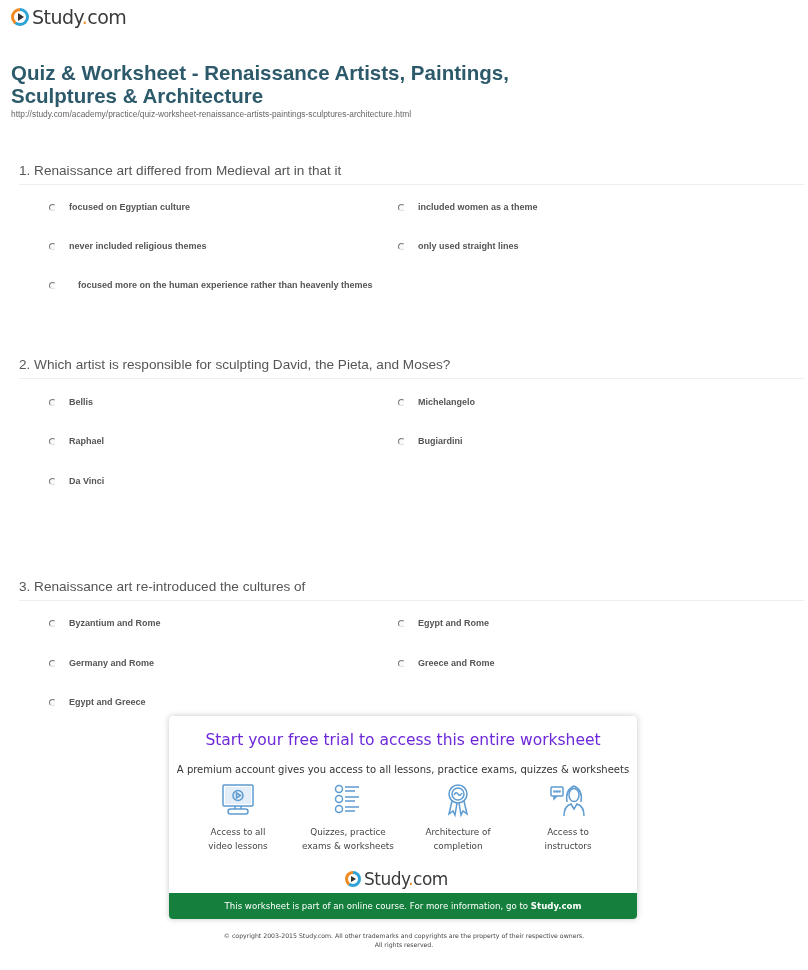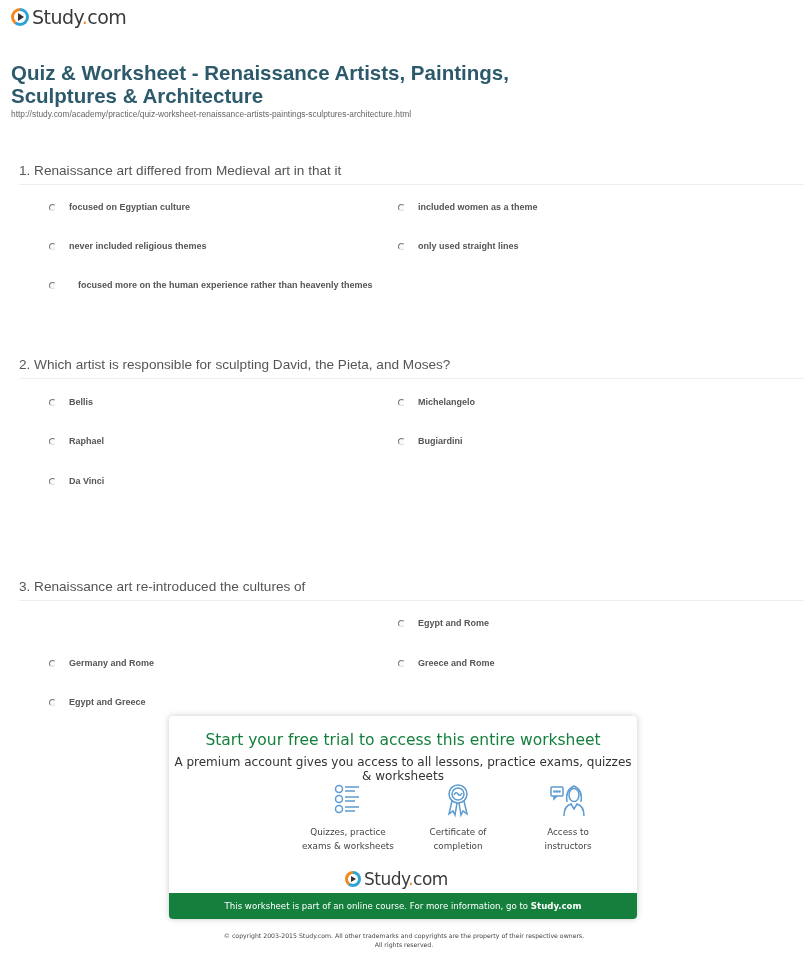--- a/index.html
+++ b/index.html
@@ -22,22 +22,22 @@
     .title { position: absolute; left: 11px; top: 61px; width: 560px; font-size: 20.5px; font-weight: bold; color: #2d5a6b; line-height: 23px; }
     .url { position: absolute; left: 11px; top: 109px; font-size: 8.4px; color: #666; }
 
     .question { position: absolute; left: 19px; width: 785px; }
     .q-text { font-size: 13.6px; color: #555; padding-bottom: 6px; border-bottom: 1px solid #eeeeee; }
     .option { position: absolute; display: flex; align-items: flex-start; font-size: 9px; font-weight: bold; color: #555; line-height: 14px; }
     .radio { width: 7px; height: 7px; border-radius: 50%; border: 1.3px solid #777; border-right-color: #fff; border-bottom-color: #ddd; margin-top: 4px; margin-right: 13px; flex: 0 0 auto; background: #fafafa; }
     .opt-label { width: 300px; }
 
     .promo { position: absolute; left: 169px; top: 716px; width: 468px; height: 203px; background: #fff; border-radius: 4px; box-shadow: 0 0 6px rgba(0,0,0,0.22); overflow: hidden; }
-    .promo-title { position: absolute; left: 0; right: 0; top: 15px; text-align: center; font-family: "DejaVu Sans", sans-serif; font-size: 15.5px; color: #15803d; font-weight: normal; }
-    .promo-sub { position: absolute; left: 0; right: 0; top: 39px; text-align: center; font-family: "DejaVu Sans", sans-serif; font-size: 12px; color: #333; }
+    .promo-title { position: absolute; left: 0; right: 0; top: 15px; text-align: center; font-family: "DejaVu Sans", sans-serif; font-size: 15.5px; color: #6d28d9; font-weight: normal; }
+    .promo-sub { position: absolute; left: 0; right: 0; top: 48px; text-align: center; font-family: "DejaVu Sans", sans-serif; font-size: 10px; color: #333; }
     .feature { position: absolute; top: 66px; width: 110px; text-align: center; }
     .feature svg { display: block; margin: 0 auto; }
     .feature-label { font-family: "DejaVu Sans", sans-serif; font-size: 8.8px; color: #444; line-height: 14px; margin-top: 7px; }
 
     .promo-logo { left: 176px; top: 154px; }
     .promo-logo .logo-icon { width: 16px; height: 16px; background: conic-gradient(#2fa3d6 0 60%, #f08a24 60% 100%); }
     .promo-logo .logo-icon .ring { inset: 3px; background: #fff; }
     .promo-logo .logo-icon .play { left: 6px; top: 4.5px; border-width: 3.5px 0 3.5px 5px; border-left-color: #333; }
     .promo-logo .logo-text { font-size: 17px; margin-left: 3px; line-height: 18px; }
 
@@ -103,20 +103,24 @@
       <span class="opt-label">Bugiardini</span>
     </div>
   <div class="option" style="left:30px; top:117px;">
       <span class="radio"></span>
       <span class="opt-label">Da Vinci</span>
     </div>
 </div>
 
 <div class="question" style="top:539px; height:140px;margin-top:40px;">
   <div class="q-text">3. Renaissance art re-introduced the cultures of</div>
+  <div class="option" style="left:30px; top:37px;">
+      <span class="radio"></span>
+      <span class="opt-label">Byzantium and Rome</span>
+    </div>
   <div class="option" style="left:379px; top:37px;">
       <span class="radio"></span>
       <span class="opt-label">Egypt and Rome</span>
     </div>
   <div class="option" style="left:30px; top:77px;">
       <span class="radio"></span>
       <span class="opt-label">Germany and Rome</span>
     </div>
   <div class="option" style="left:379px; top:77px;">
       <span class="radio"></span>
@@ -125,20 +129,34 @@
   <div class="option" style="left:30px; top:116px;">
       <span class="radio"></span>
       <span class="opt-label">Egypt and Greece</span>
     </div>
 </div>
 
 <div class="promo">
   <div class="promo-title">Start your free trial to access this entire worksheet</div>
   <div class="promo-sub">A premium account gives you access to all lessons, practice exams, quizzes &amp; worksheets</div>
 
+  <div class="feature" style="left:14px;">
+    <svg width="36" height="36" viewBox="0 0 36 36" fill="none" stroke="#5d9bd0" stroke-width="1.5">
+      <rect x="3" y="3" width="30" height="21" rx="1"></rect>
+      <rect x="5" y="5" width="26" height="17" fill="#e3eef8" stroke="none"></rect>
+      <circle cx="18" cy="13.5" r="5"></circle>
+      <path d="M16.5 11 L20.5 13.5 L16.5 16 Z"></path>
+      <path d="M15 24 L15 27 M21 24 L21 27"></path>
+      <rect x="8" y="27" width="20" height="5" rx="2.5"></rect>
+    </svg>
+    <div class="feature-label">
+        <div>Access to all</div>
+        <div>video lessons</div>
+      </div>
+  </div>
 
   <div class="feature" style="left:124px;">
     <svg width="36" height="36" viewBox="0 0 36 36" fill="none" stroke="#5d9bd0" stroke-width="1.5">
       <circle cx="9" cy="7" r="3.5"></circle>
         <circle cx="9" cy="17" r="3.5"></circle>
         <circle cx="9" cy="27" r="3.5"></circle>
       <path d="M15 5 L29 5 M15 9 L25 9 M15 15 L29 15 M15 19 L25 19 M15 25 L29 25 M15 29 L25 29"></path>
     </svg>
     <div class="feature-label">
         <div>Quizzes, practice</div>
@@ -148,21 +166,21 @@
 
   <div class="feature" style="left:234px;">
     <svg width="36" height="36" viewBox="0 0 36 36" fill="none" stroke="#5d9bd0" stroke-width="1.5">
       <circle cx="18" cy="12" r="9"></circle>
       <circle cx="18" cy="12" r="6"></circle>
       <path d="M14 13 Q16 9 18 12 Q20 15 22 11"></path>
       <path d="M12 19 L9 32 L13 29 L15 33 L17 21"></path>
       <path d="M24 19 L27 32 L23 29 L21 33 L19 21"></path>
     </svg>
     <div class="feature-label">
-        <div>Certificate of</div>
+        <div>Architecture of</div>
         <div>completion</div>
       </div>
   </div>
 
   <div class="feature" style="left:344px;">
     <svg width="36" height="36" viewBox="0 0 36 36" fill="none" stroke="#5d9bd0" stroke-width="1.5">
       <rect x="1" y="5" width="12" height="9" rx="1"></rect>
       <path d="M4 14 L4 17 L7 14"></path>
       <circle cx="4.5" cy="9.5" r="0.6" fill="#5d9bd0"></circle>
         <circle cx="7" cy="9.5" r="0.6" fill="#5d9bd0"></circle>

